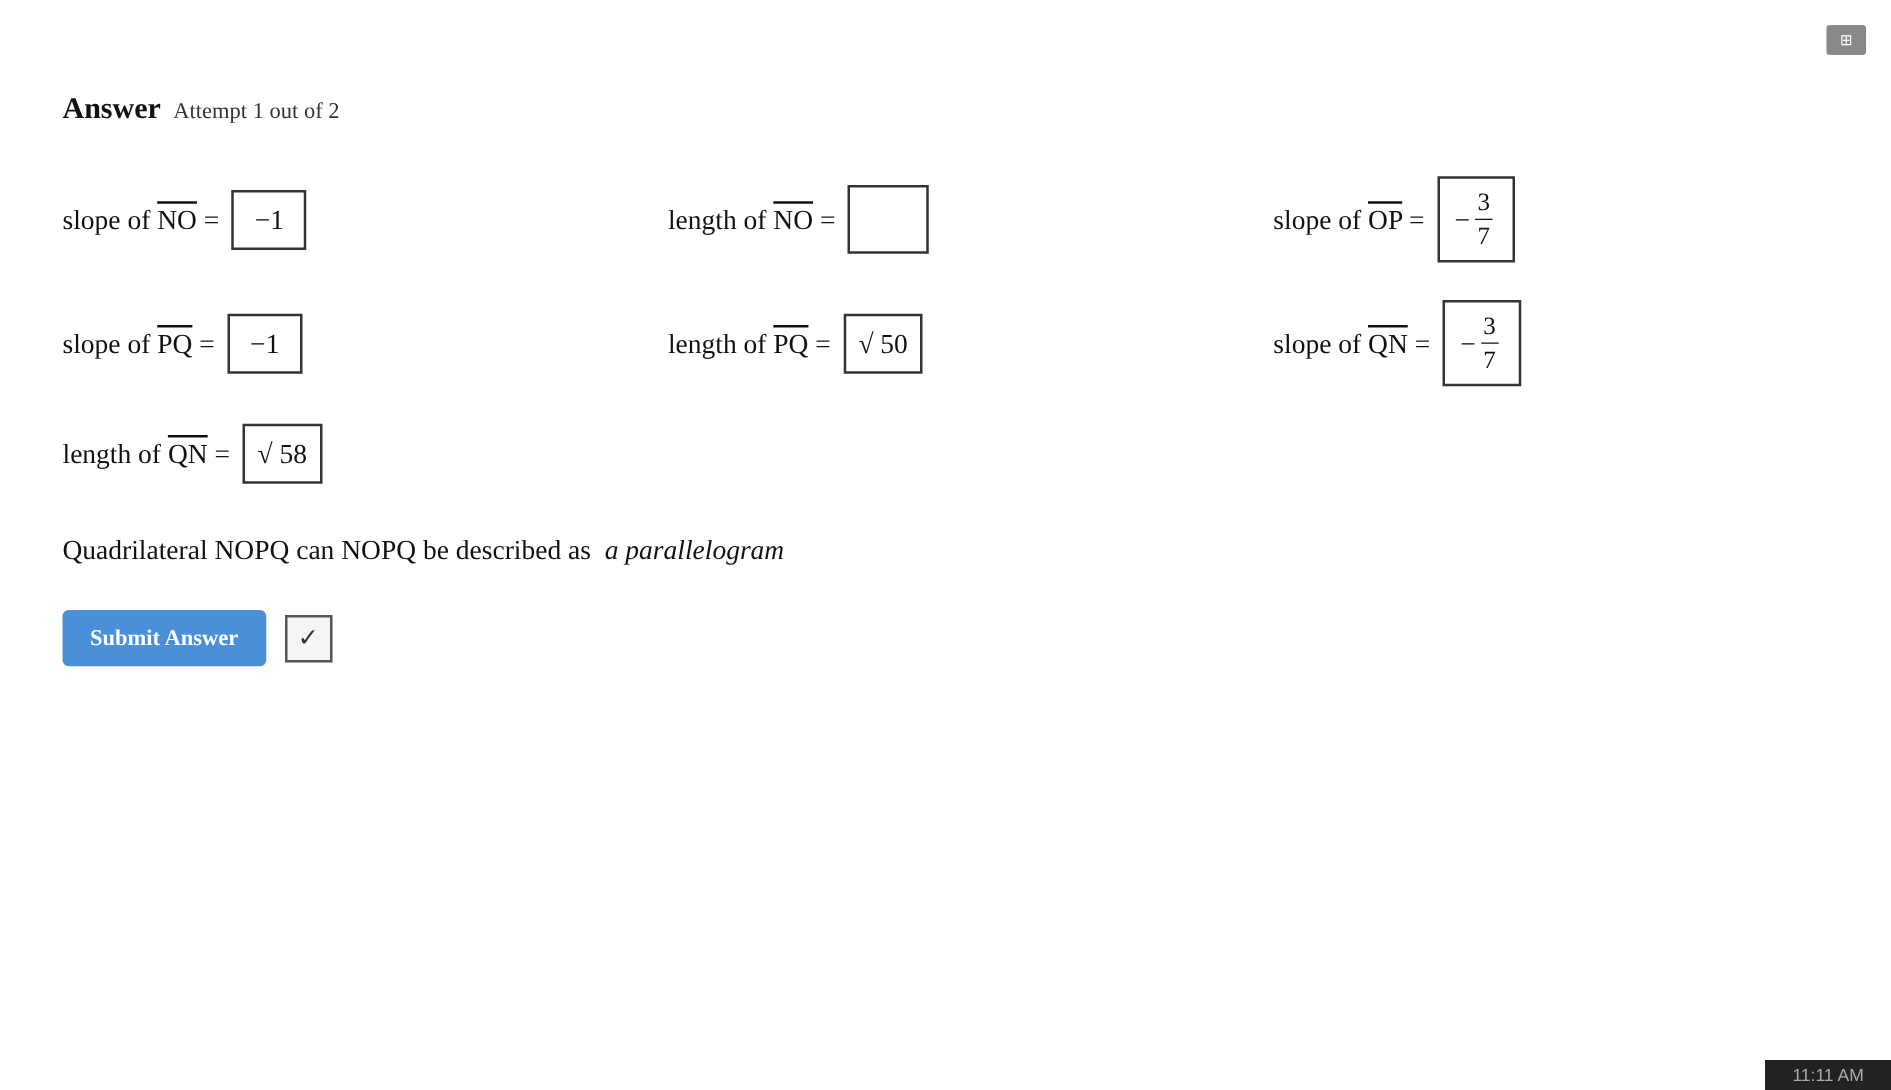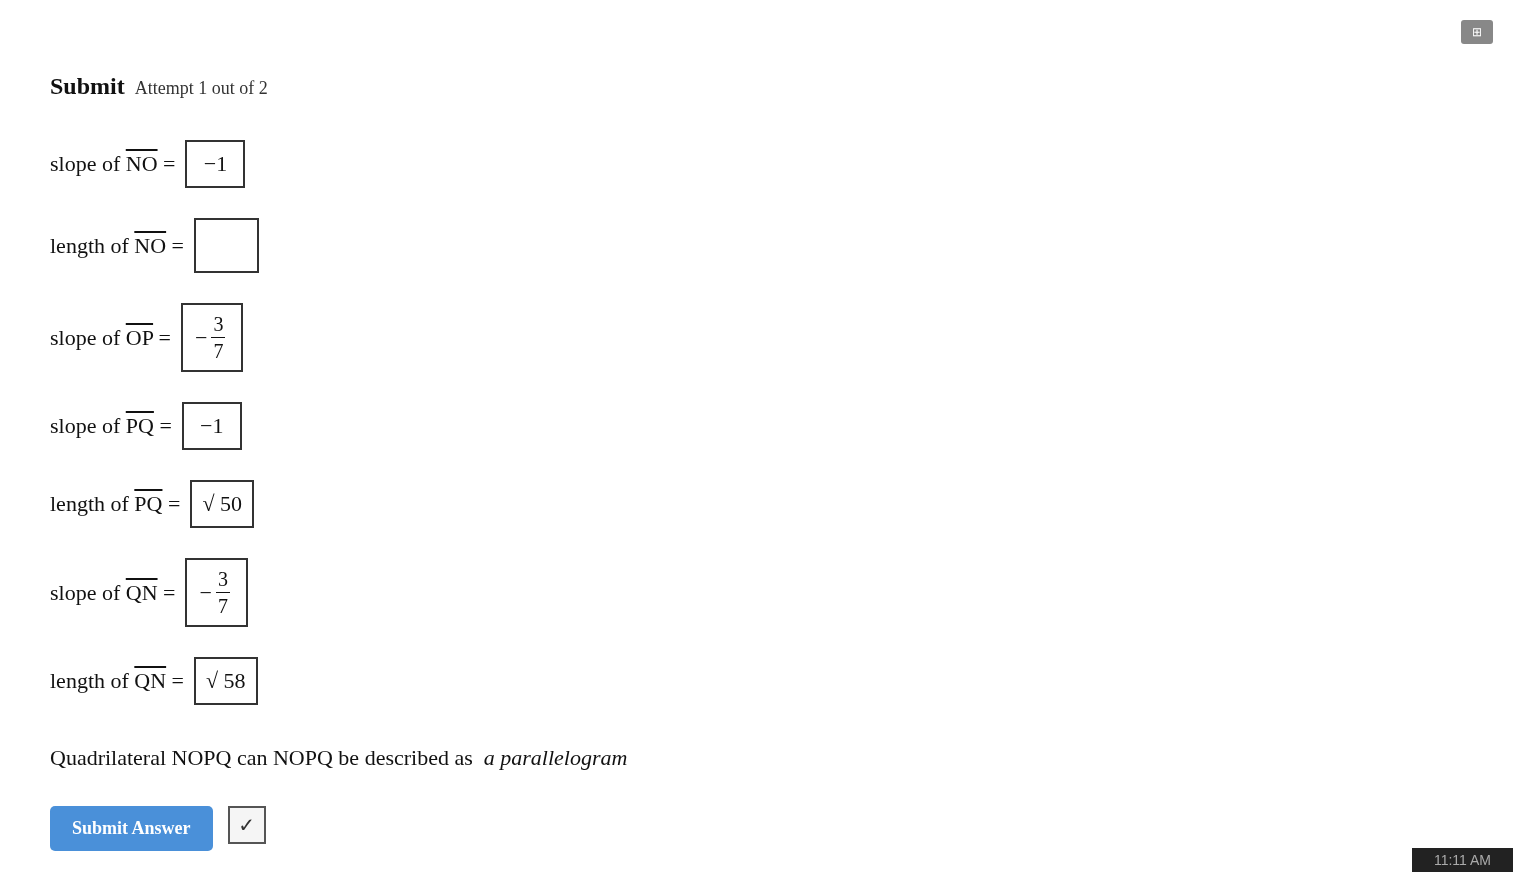--- a/index.html
+++ b/index.html
@@ -25,21 +25,21 @@
     }
 
     .header-attempt {
       font-size: 18px;
       color: #333;
       margin-top: 48px;
     }
 
     .main-grid {
       display: grid;
-      grid-template-columns: 1fr;
+      grid-template-columns: 1fr 1fr 1fr;
       gap: 30px 40px;
       margin-bottom: 40px;
     }
 
     .row {
       display: flex;
       align-items: center;
       gap: 10px;
       font-size: 22px;
     }
@@ -91,20 +91,21 @@
       color: #111;
     }
 
     .description-row span.highlight {
       font-style: italic;
       font-weight: normal;
     }
 
     .footer {
       display: flex;
+      align-items: center;
       gap: 15px;
     }
 
     .submit-btn {
       background: #4a90d9;
       color: #fff;
       border: none;
       border-radius: 5px;
       padding: 12px 22px;
       font-size: 18px;
@@ -150,21 +151,21 @@
       font-family: Arial, sans-serif;
       padding: 4px 22px;
     }
   </style>
 </head>
 <body>
 
 <div class="corner-icon">⊞</div>
 
 <div class="header">
-  <span class="header-answer">Submit</span>
+  <span class="header-answer">Answer</span>
   <span class="header-attempt">Attempt 1 out of 2</span>
 </div>
 
 <div class="main-grid">
 
   <div class="row">
     <span>slope of <span class="overline">NO</span> =</span>
     <div class="value-box">−1</div>
   </div>
 

